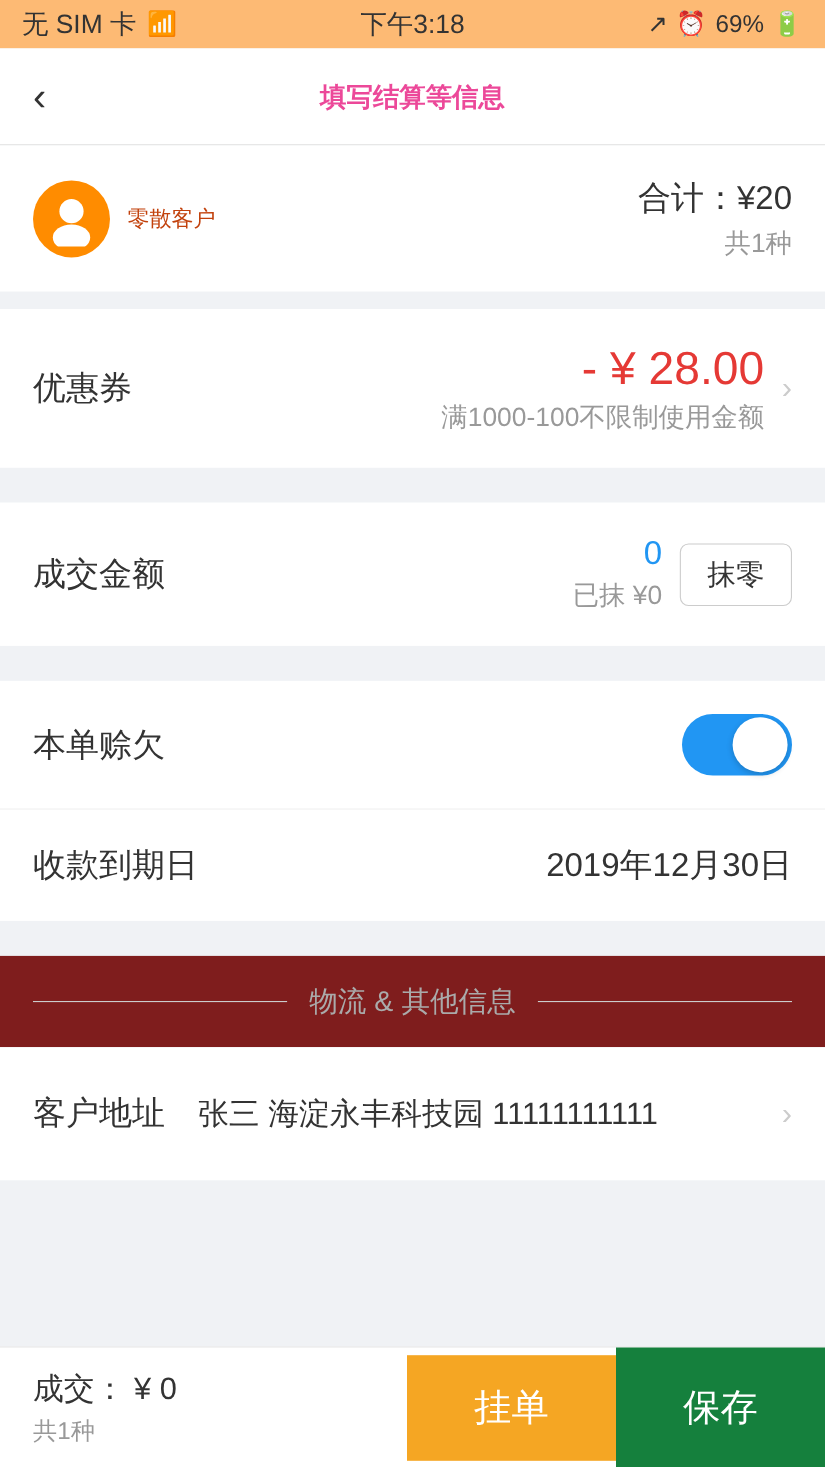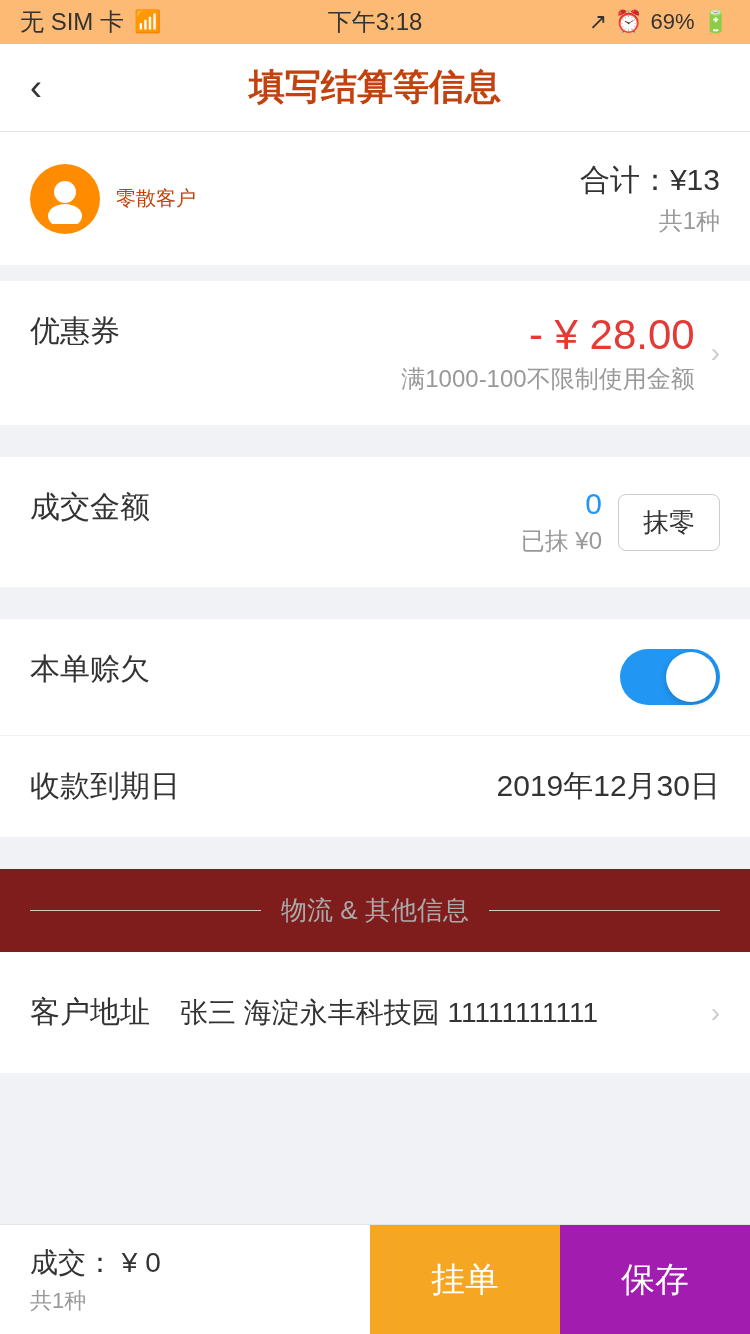--- a/index.html
+++ b/index.html
@@ -40,23 +40,23 @@
       border-bottom: 1px solid #e5e5e5;
     }
     .nav-back {
       position: absolute;
       left: 30px;
       font-size: 36px;
       color: #333;
       cursor: pointer;
     }
     .nav-title {
-      font-size: 36px;
+      font-size: 24px;
       font-weight: 600;
-      color: #c2410c;
+      color: #ec4899;
       font-family: Liberation Mono, monospace;
     }
 
     
     .content {
       padding-bottom: 120px;
     }
 
     
     .card {
@@ -102,20 +102,21 @@
     }
     .total-count {
       font-size: 24px;
       color: #999;
       margin-top: 4px;
     }
 
     
     .row-item {
       display: flex;
+      align-items: center;
       justify-content: space-between;
       padding: 30px 30px;
       background: #fff;
       position: relative;
     }
     .row-item + .row-item {
       border-top: 1px solid #f0f0f0;
     }
     .row-label {
       font-size: 30px;
@@ -241,33 +242,33 @@
       font-size: 28px;
       color: #333;
     }
     .bottom-count {
       font-size: 22px;
       color: #999;
       margin-top: 4px;
     }
     .bottom-btn-hold {
       width: 190px;
-      height: 110px;
+      height: 96px;
       background: #f5a623;
       display: flex;
       align-items: center;
       justify-content: center;
       font-size: 34px;
       color: #fff;
       cursor: pointer;
     }
     .bottom-btn-save {
       width: 190px;
       height: 110px;
-      background: #a21caf;
+      background: #15803d;
       display: flex;
       align-items: center;
       justify-content: center;
       font-size: 34px;
       color: #fff;
       cursor: pointer;
     }
 
     .row-values-block {
       text-align: right;
@@ -306,21 +307,21 @@
     <div class="customer-left">
       <div class="avatar">
         <svg viewBox="0 0 50 50">
           <circle cx="25" cy="18" r="11" fill="#fff"></circle>
           <ellipse cx="25" cy="42" rx="17" ry="12" fill="#fff"></ellipse>
         </svg>
       </div>
       <span class="customer-name">零散客户</span>
     </div>
     <div class="customer-right">
-      <div class="total-price">合计：¥13</div>
+      <div class="total-price">合计：¥20</div>
       <div class="total-count">共1种</div>
     </div>
   </div>
 
   <div class="card">
     <div class="row-item">
       <span class="row-label">优惠券</span>
       <div class="row-right">
         <div class="row-values-block">
           <div class="row-value red">- ¥ 28.00</div>

